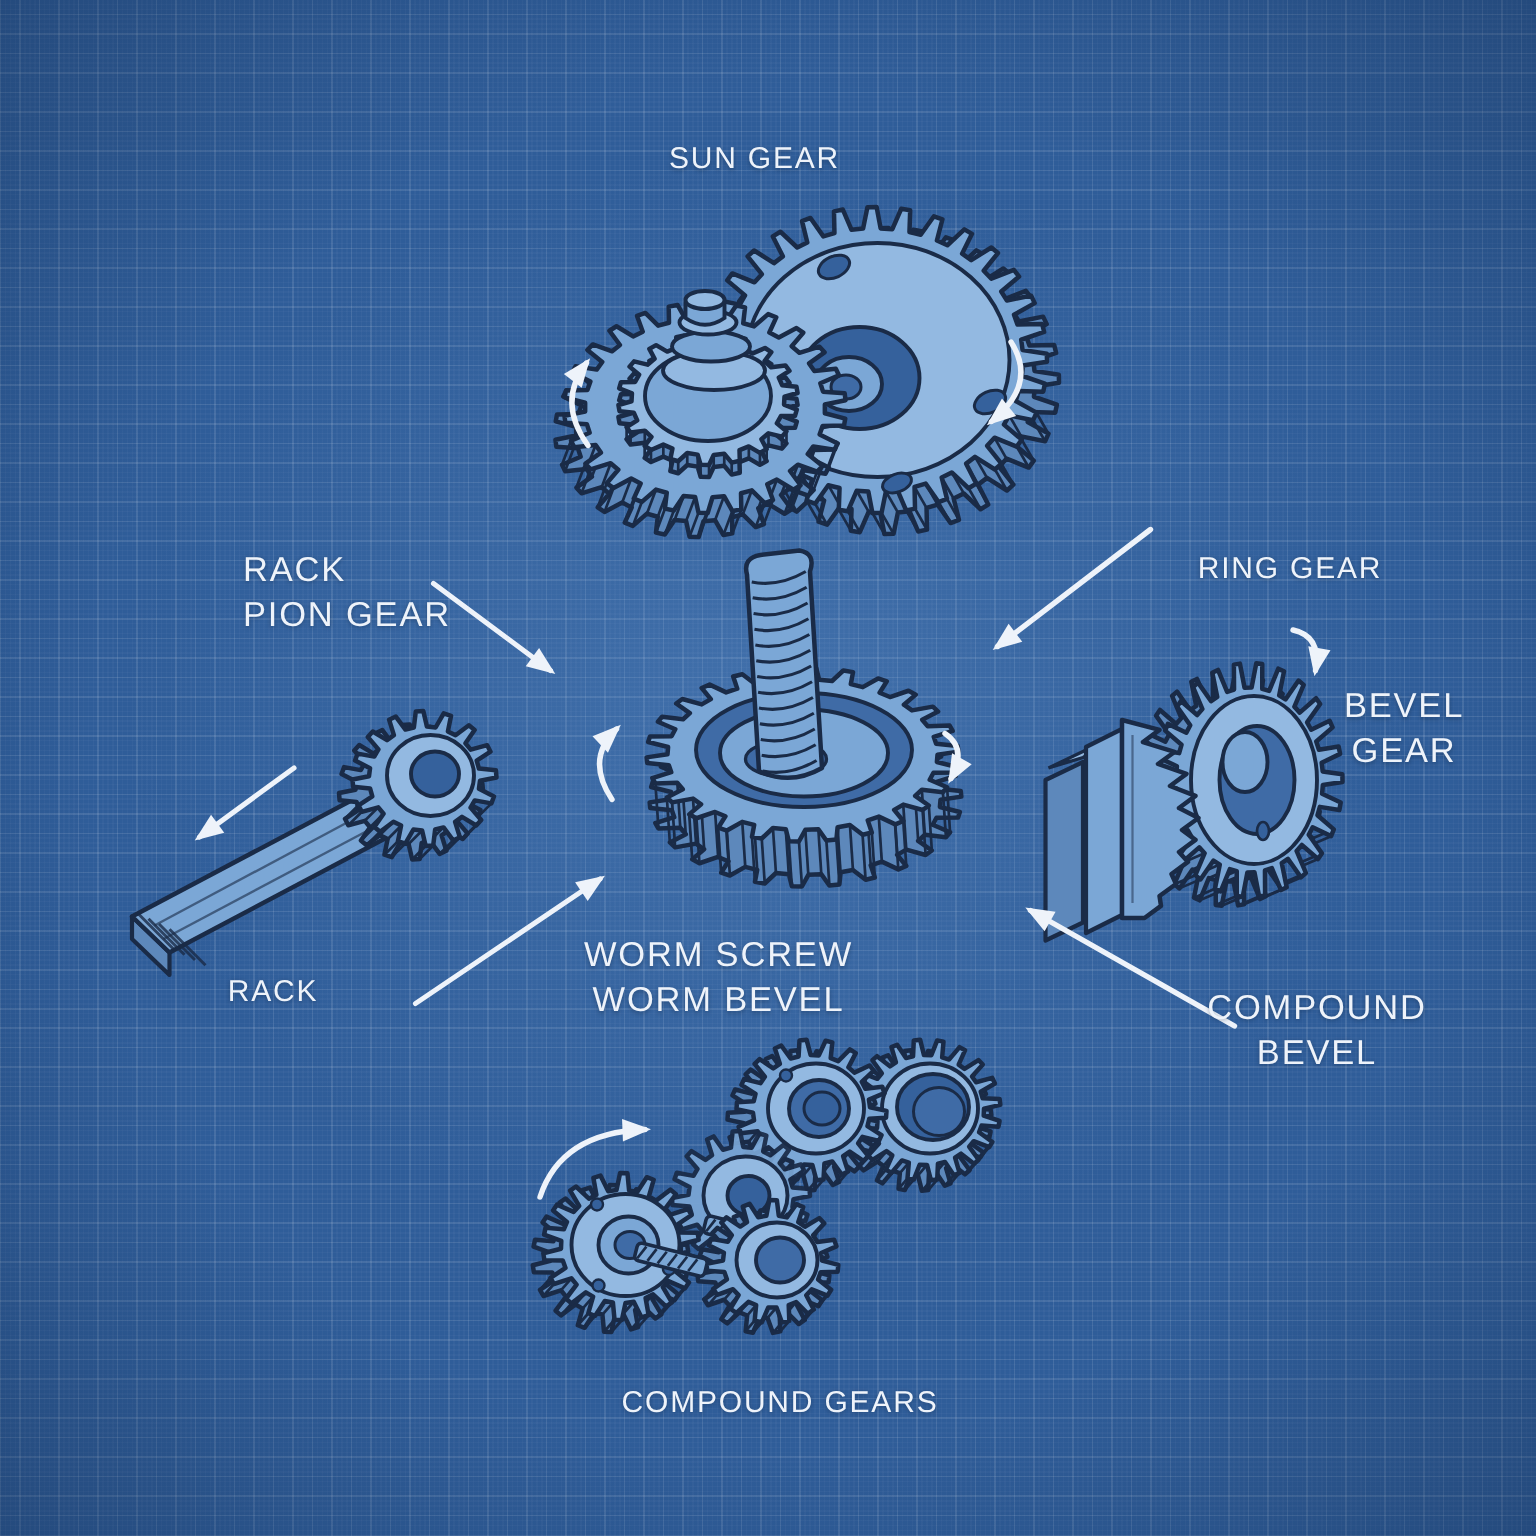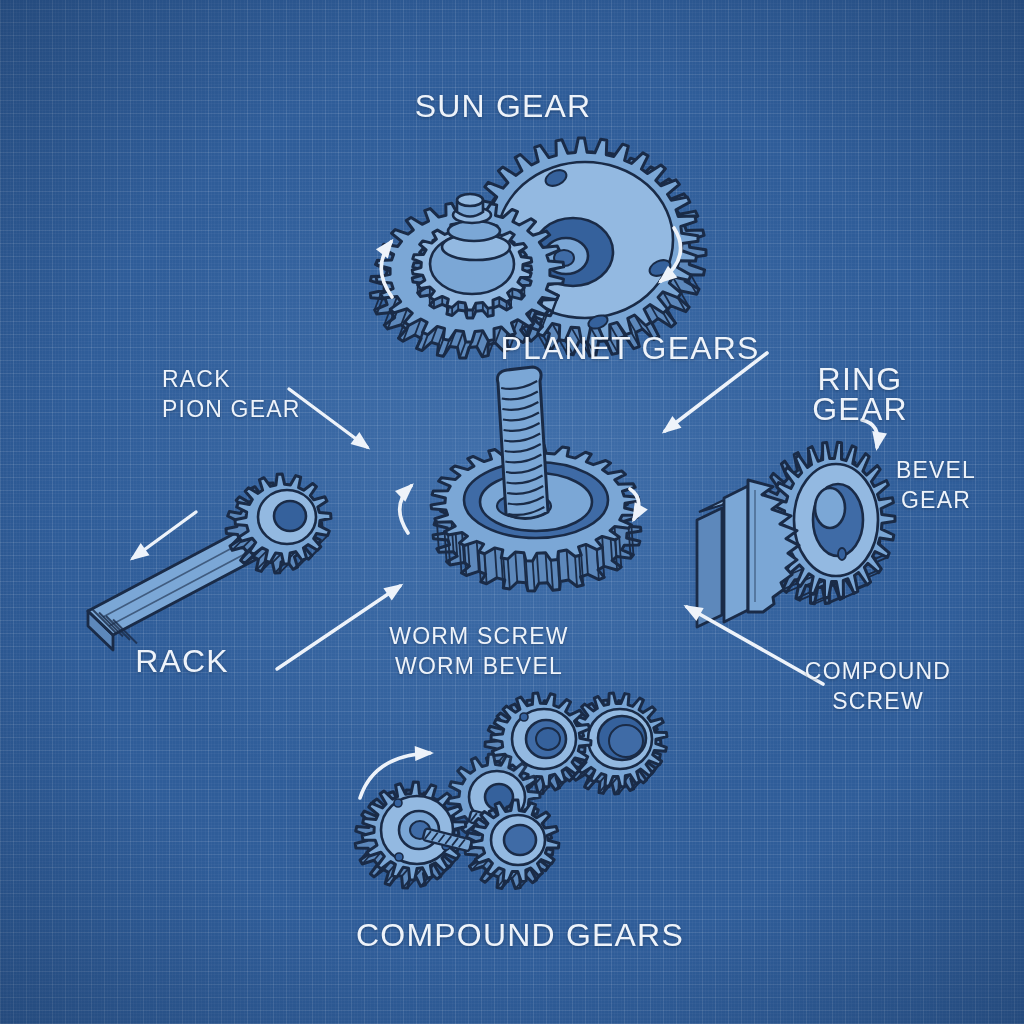--- a/index.html
+++ b/index.html
@@ -20,21 +20,21 @@
   }
   #art{position:absolute;inset:0;}
   .label{
     position:absolute;
     color:#eef3fa;
     white-space:pre-line;
     letter-spacing:1.2px;
     text-shadow:0 1px 3px rgba(10,25,50,0.35);
     user-select:none;
   }
-  .lbl-big{font-size:32px;line-height:30px;}
+  .lbl-big{font-size:20px;line-height:30px;}
   .lbl-two{font-size:23px;line-height:30px;}
   .ctr{transform:translateX(-50%);text-align:center;}
 </style>
 </head>
 <body>
 
 <div id="stage">
   <div id="bg"></div>
 
   <svg id="art" width="1024" height="1024" viewBox="0 0 1024 1024">
@@ -512,32 +512,31 @@
         <polygon points="683.5,605.0 696.4,620.9 703.7,607.9" fill="#eef3fa"></polygon>
         <path d="M289,389 L367,447" fill="none" stroke="#eef3fa" stroke-width="3.4" stroke-linecap="round"></path>
         <polygon points="370.2,449.4 359.4,432.0 350.5,444.1" fill="#eef3fa"></polygon>
         <path d="M277,669 L400,586" fill="none" stroke="#eef3fa" stroke-width="3.4" stroke-linecap="round"></path>
         <polygon points="403.3,583.8 383.4,588.2 391.8,600.6" fill="#eef3fa"></polygon>
       </g>
   </svg>
 
   <div class="label lbl-big ctr" style="left:503px;top:91px;">SUN GEAR</div>
 
-  <div class="label lbl-big ctr" style="left:630px;top:333px;">PLANET GEARS</div>
 
   <div class="label lbl-big ctr" style="left:860px;top:364px;">RING GEAR</div>
 
   <div class="label lbl-two ctr" style="left:936px;top:455px;">BEVEL
 GEAR</div>
 
   <div class="label lbl-two" style="left:162px;top:364px;">RACK
 PION GEAR</div>
 
   <div class="label lbl-big ctr" style="left:182px;top:646px;">RACK</div>
 
   <div class="label lbl-two ctr" style="left:479px;top:621px;">WORM SCREW
 WORM BEVEL</div>
 
   <div class="label lbl-two ctr" style="left:878px;top:656px;">COMPOUND
-SCREW</div>
+BEVEL</div>
 
   <div class="label lbl-big ctr" style="left:520px;top:920px;">COMPOUND GEARS</div>
 </div>
 
 </body></html>

